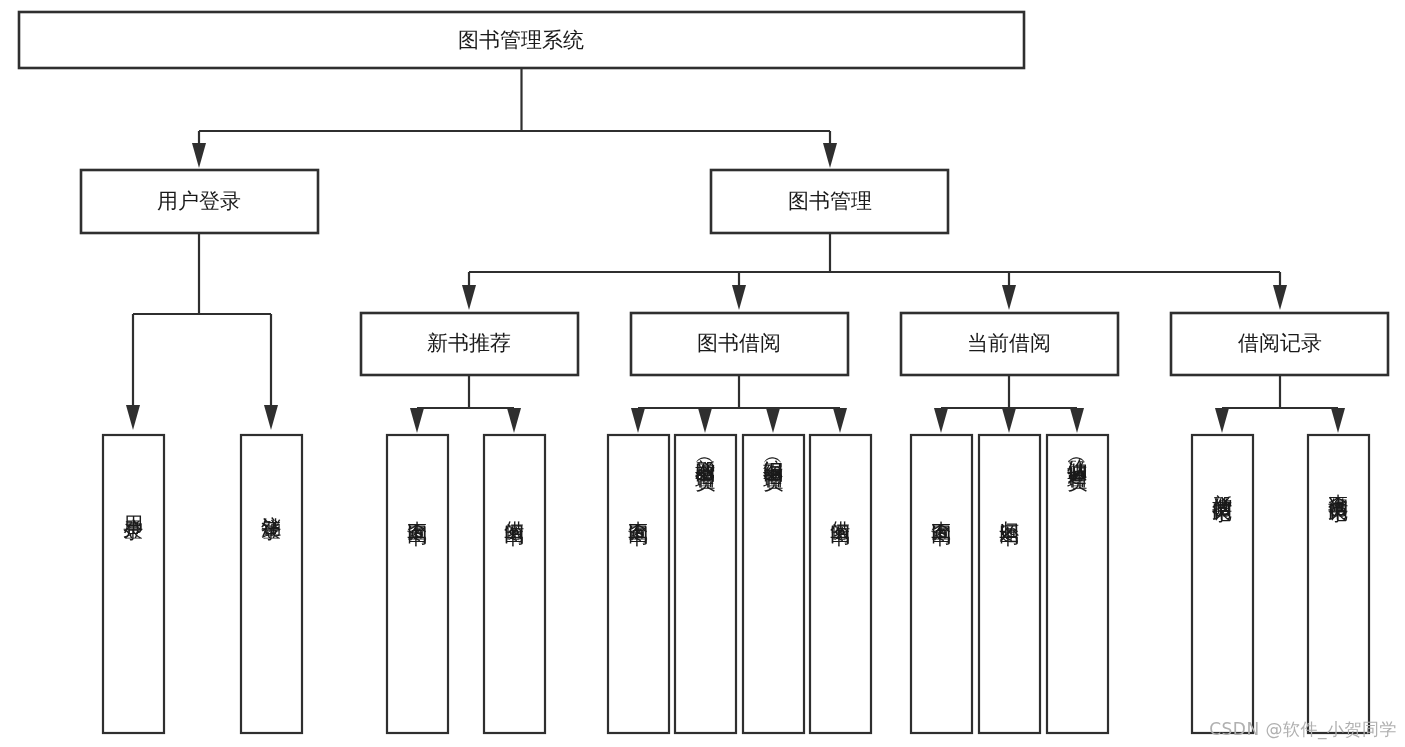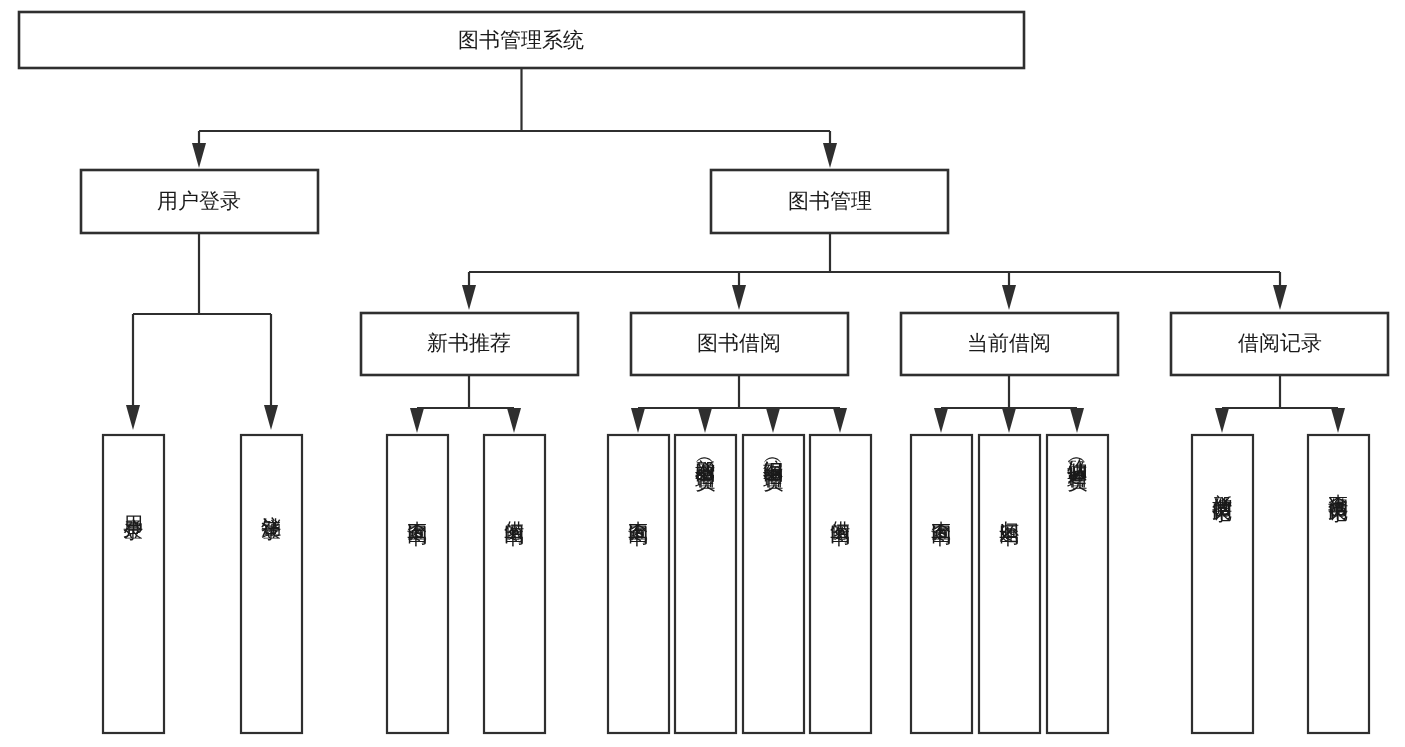--- a/index.html
+++ b/index.html
@@ -202,13 +202,14 @@
   <div class="node-label-v" style="left:773px; top:443px;">编辑图书（管理员）</div>
   <div class="node-label-v" style="left:840px; top:505px;">借阅图书</div>
 
   <div class="node-label-v" style="left:941px; top:505px;">查询图书</div>
   <div class="node-label-v" style="left:1009px; top:505px;">归还图书</div>
   <div class="node-label-v" style="left:1077px; top:443px;">确认归还（管理员）</div>
 
   <div class="node-label-v" style="left:1222px; top:478px;">新增借阅记录</div>
   <div class="node-label-v" style="left:1338px; top:478px;">查询借阅记录</div>
 
+  <div class="watermark">CSDN @软件_小贺同学</div>
 </div>
 
 </body></html>

